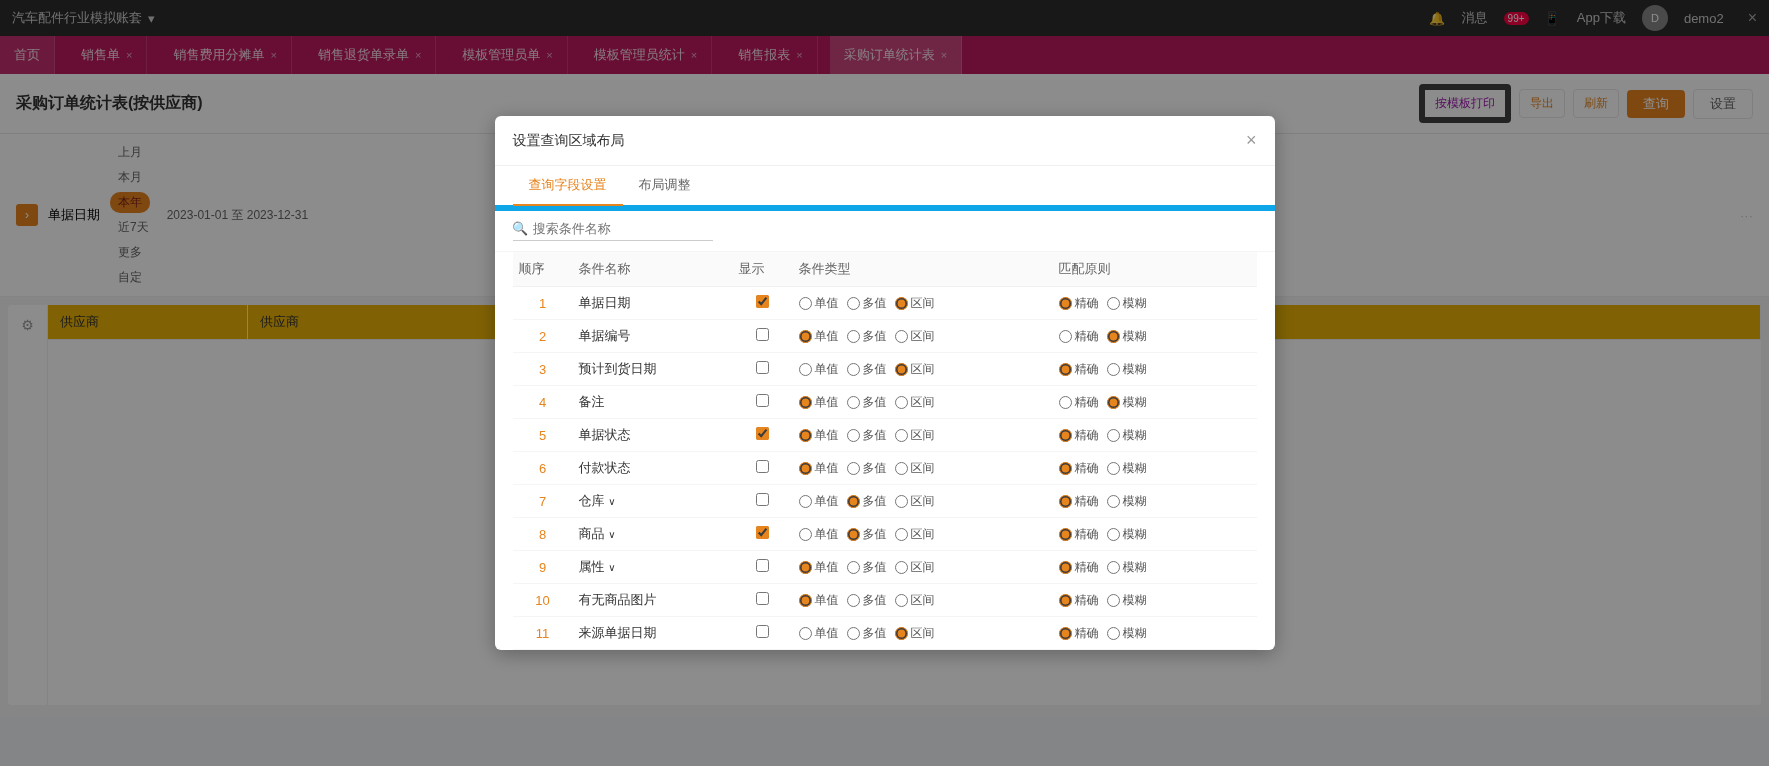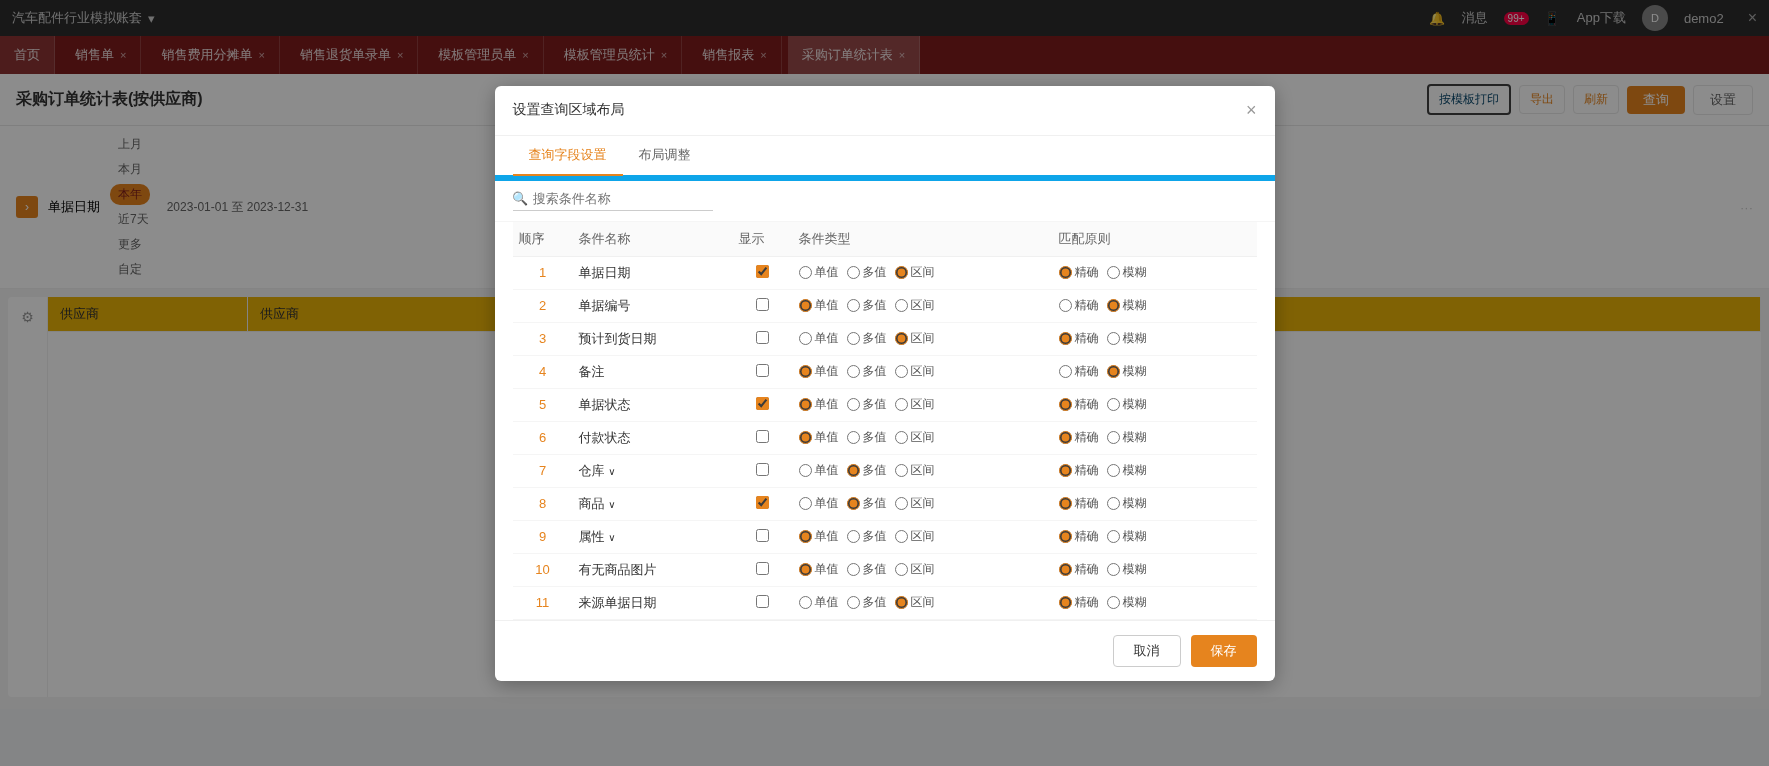--- a/index.html
+++ b/index.html
@@ -16,26 +16,26 @@
       color: #ccc;
     }
     .top-bar-left { font-size: 13px; display: flex; align-items: center; gap: 6px; }
     .top-bar-right { display: flex; align-items: center; gap: 16px; font-size: 13px; }
     .top-bar-right .badge { background: #f04; color: white; border-radius: 8px; font-size: 10px; padding: 1px 4px; }
     .top-bar-right .avatar { width: 26px; height: 26px; border-radius: 50%; background: #888; display: inline-flex; align-items: center; justify-content: center; color: white; font-size: 11px; }
     .top-bar-right .close-x { color: #aaa; cursor: pointer; font-size: 16px; margin-left: 8px; }
 
     
     .tab-bar {
-      background: #7f1d1d;
+      background: #be185d;
       height: 38px;
       display: flex;
       align-items: center;
       padding: 0 0 0 0;
-      gap: 6px;
+      gap: 12px;
     }
     .tab-item {
       padding: 0 14px;
       height: 38px;
       display: flex;
       align-items: center;
       color: rgba(255,255,255,0.85);
       font-size: 13px;
       cursor: pointer;
       border-right: 1px solid rgba(255,255,255,0.15);
@@ -48,21 +48,21 @@
     .page-header {
       background: white;
       padding: 10px 16px;
       border-bottom: 1px solid #e8e8e8;
       display: flex;
       align-items: center;
       justify-content: space-between;
     }
     .page-title { font-size: 16px; font-weight: bold; color: #333; }
     .header-actions { display: flex; align-items: center; gap: 8px; }
-    .btn-print { border: 2px solid #404040; background: white; padding: 5px 10px; border-radius: 4px; cursor: pointer; color: #0c4a6e; font-size: 12px; display: flex; align-items: center; gap: 4px; }
+    .btn-print { border: 6px solid #404040; background: white; padding: 5px 10px; border-radius: 4px; cursor: pointer; color: #a21caf; font-size: 12px; display: flex; align-items: center; gap: 4px; }
     .btn-export { border: 1px solid #e8e8e8; background: white; padding: 5px 10px; border-radius: 4px; cursor: pointer; color: #e6841e; font-size: 12px; }
     .btn-refresh { border: 1px solid #e8e8e8; background: white; padding: 5px 10px; border-radius: 4px; cursor: pointer; color: #e6841e; font-size: 12px; }
     .btn-query { background: #e6841e; color: white; border: none; padding: 5px 16px; border-radius: 4px; cursor: pointer; font-size: 13px; }
     .btn-settings { background: white; color: #666; border: 1px solid #e8e8e8; padding: 5px 16px; border-radius: 4px; cursor: pointer; font-size: 13px; }
 
     
     .filter-bar {
       background: white;
       padding: 8px 16px;
       display: flex;
@@ -732,18 +732,14 @@
                     <input type="radio" name="match-row-10" value="模糊" style="accent-color: rgb(230, 132, 30);">
                     <span>模糊</span>
                   </label>
                 </div>
               </td>
             </tr>
           </tbody>
       </table>
     </div>
 
-    <div class="dialog-footer">
-      <button class="btn-cancel">取消</button>
-      <button class="btn-save">保存</button>
-    </div>
   </div>
 </div>
 
 </body></html>

